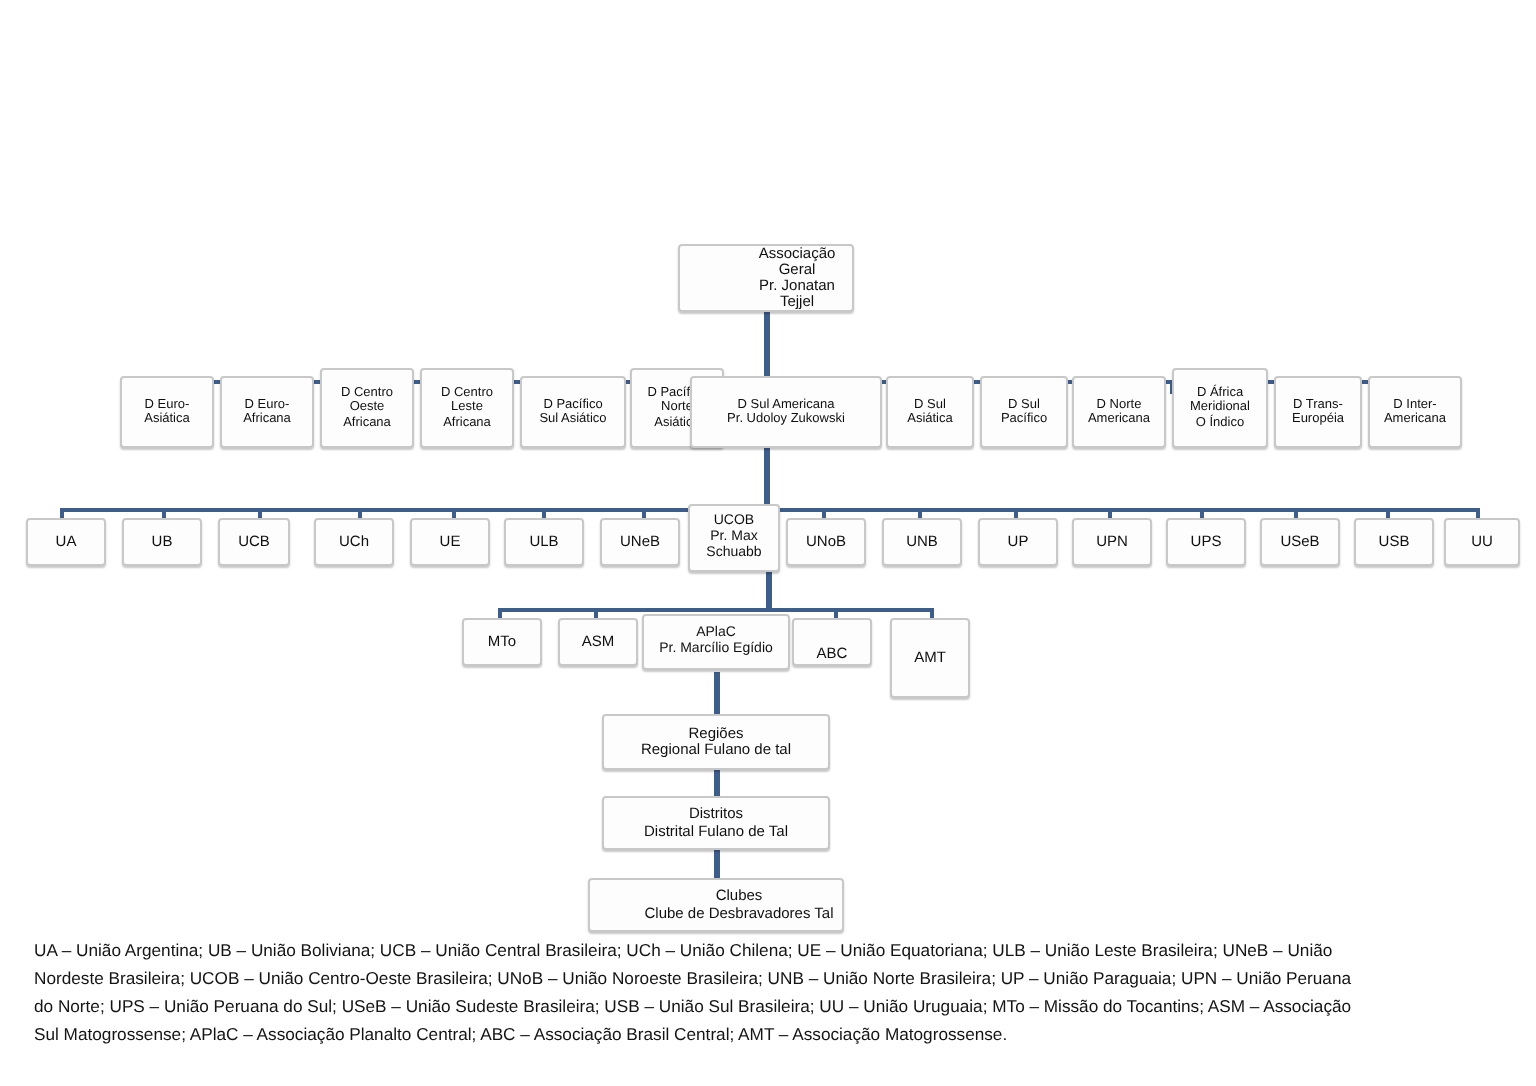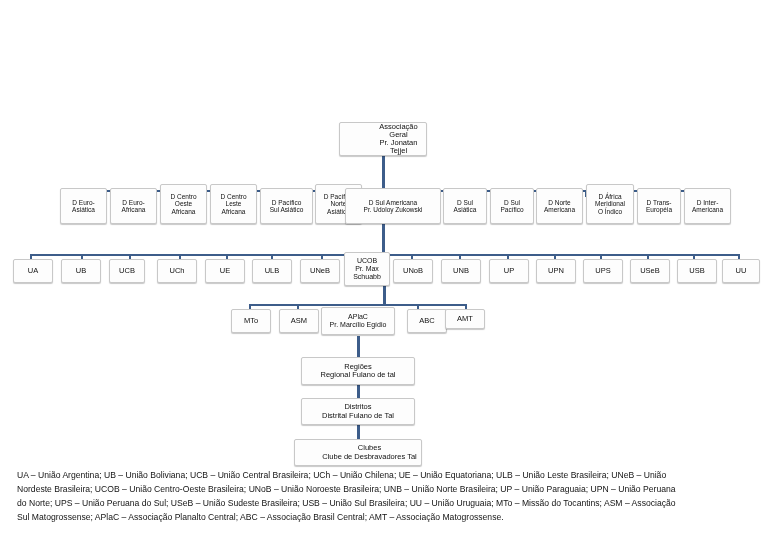--- a/index.html
+++ b/index.html
@@ -244,24 +244,24 @@
   <div class="node n-assoc" style="left:231px; top:309px; width:40px; height:24px;">
     <span class="l1">MTo</span>
   </div>
   <div class="node n-assoc" style="left:279px; top:309px; width:40px; height:24px;">
     <span class="l1">ASM</span>
   </div>
   <div class="node n-assoc-hl" style="left:321px; top:307px; width:74px; height:28px;">
     <span class="l1">APlaC</span>
     <span class="l2">Pr. Marcílio Egídio</span>
   </div>
-  <div class="node n-assoc" style="left:407px; top:309px; width:40px; height:24px;">
+  <div class="node n-assoc" style="left:396px; top:309px; width:40px; height:24px;justify-content:flex-end;">
     <span class="l1">ABC</span>
   </div>
-  <div class="node n-assoc" style="left:445px; top:309px; width:40px; height:20px;">
+  <div class="node n-assoc" style="left:445px; top:309px; width:40px; height:40px;">
     <span class="l1">AMT</span>
   </div>
 
   <div class="node n-chain" style="left:301px; top:398px; width:114px; height:27px;">
     <span class="l1">Distritos</span>
     <span class="l2">Distrital Fulano de Tal</span>
   </div>
   <div class="node n-chain" style="left:301px; top:357px; width:114px; height:28px;">
     <span class="l1">Regiões</span>
     <span class="l2">Regional Fulano de tal</span>

